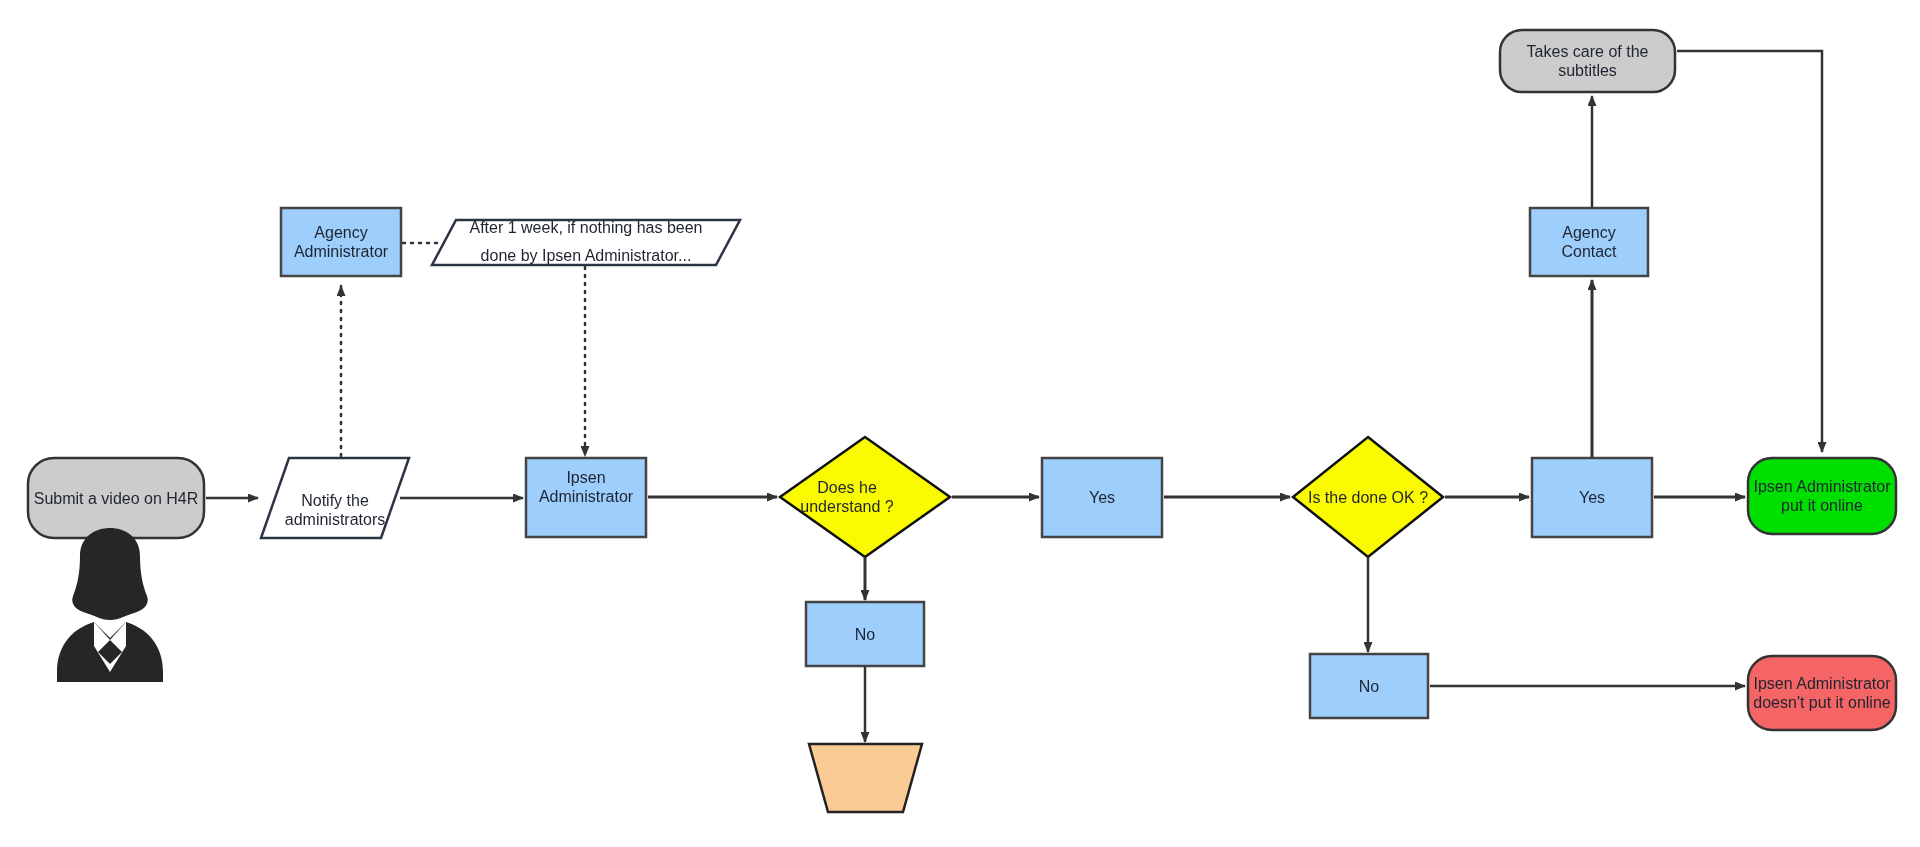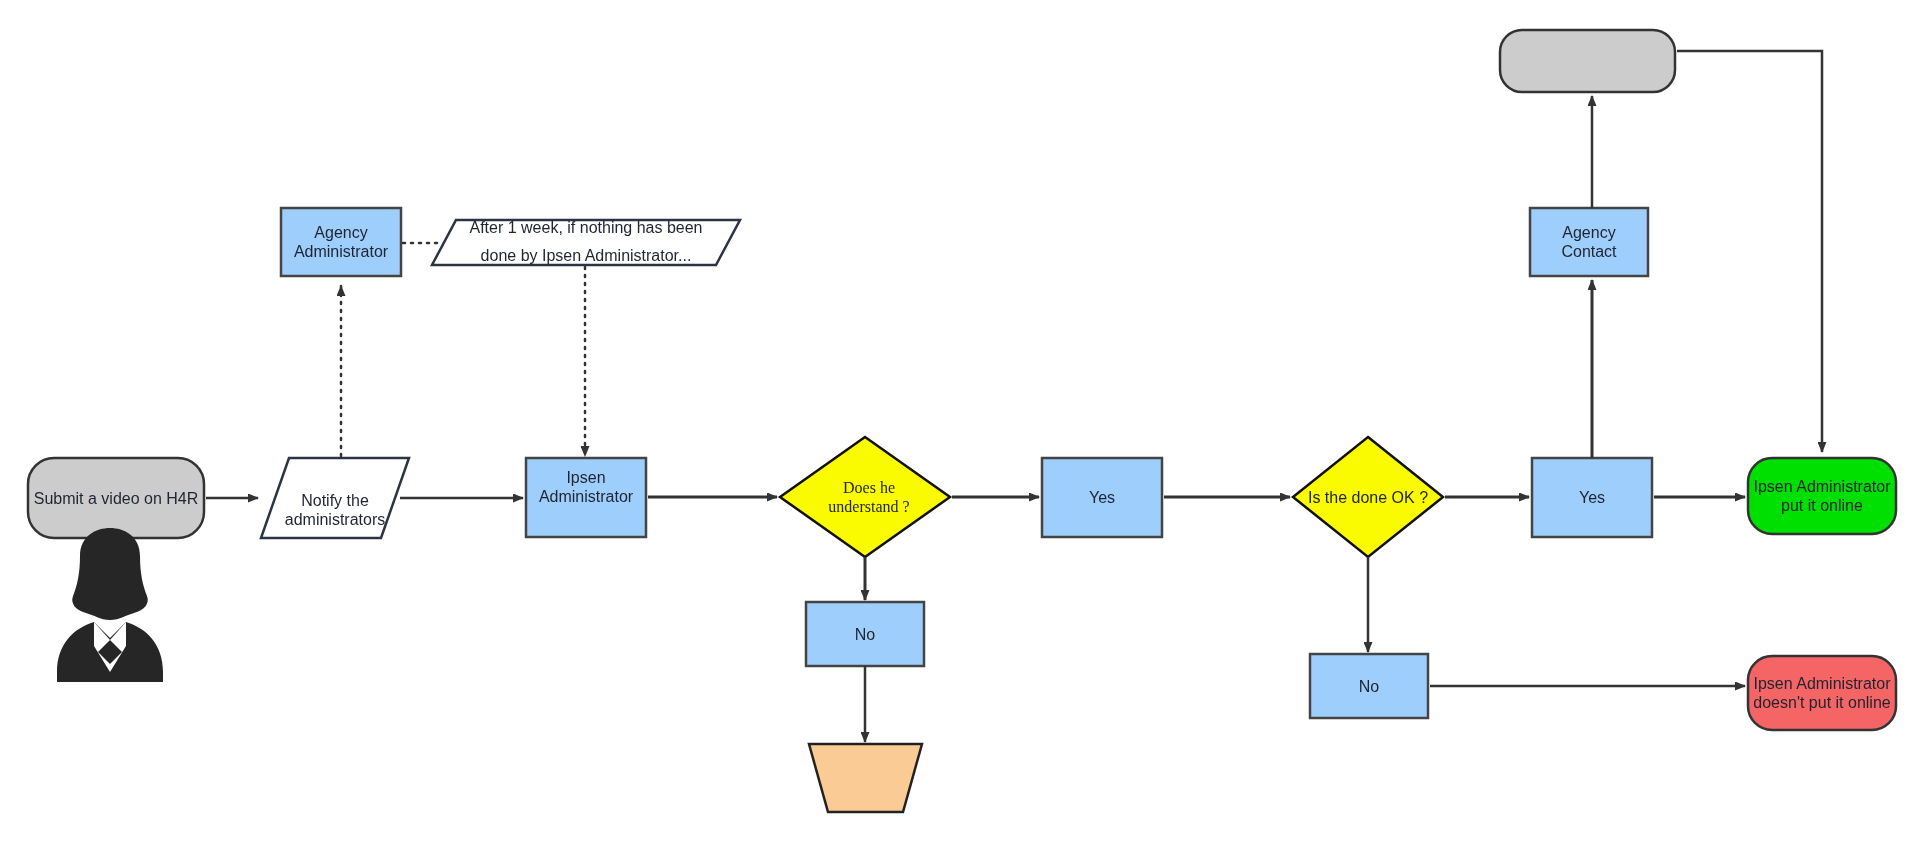--- a/index.html
+++ b/index.html
@@ -141,37 +141,39 @@
 
   <div class="node-label" style="left:281px; top:208px; width:120px; height:68px;">Agency
 Administrator</div>
 
   <div class="node-label note-label" style="left:440px; top:218px; width:292px; height:48px;">After 1 week, if nothing has been
 done by Ipsen Administrator...</div>
 
   <div class="node-label" style="left:526px; top:458px; width:120px; height:57px;">Ipsen
 Administrator</div>
 
-  <div class="node-label" style="left:799px; top:457px; width:140px; height:80px;font-family:Liberation Serif, serif;">Does he
+  <div class="node-label" style="left:777px; top:457px; width:140px; height:80px;">Does he
 understand ?</div>
 
   <div class="node-label" style="left:1042px; top:458px; width:120px; height:79px;">Yes</div>
 
   <div class="node-label" style="left:806px; top:602px; width:118px; height:64px;">No</div>
 
 
   <div class="node-label" style="left:1293px; top:477px; width:150px; height:40px;">Is the done OK ?</div>
 
   <div class="node-label" style="left:1532px; top:458px; width:120px; height:79px;">Yes</div>
 
   <div class="node-label" style="left:1310px; top:654px; width:118px; height:64px;">No</div>
 
   <div class="node-label" style="left:1530px; top:208px; width:118px; height:68px;">Agency
 Contact</div>
 
+  <div class="node-label" style="left:1500px; top:30px; width:175px; height:62px;">Takes care of the
+subtitles</div>
 
   <div class="node-label" style="left:1748px; top:458px; width:148px; height:76px;">Ipsen Administrator
 put it online</div>
 
   <div class="node-label" style="left:1748px; top:656px; width:148px; height:74px;">Ipsen Administrator
 doesn't put it online</div>
 
 </div>
 
 </body></html>

